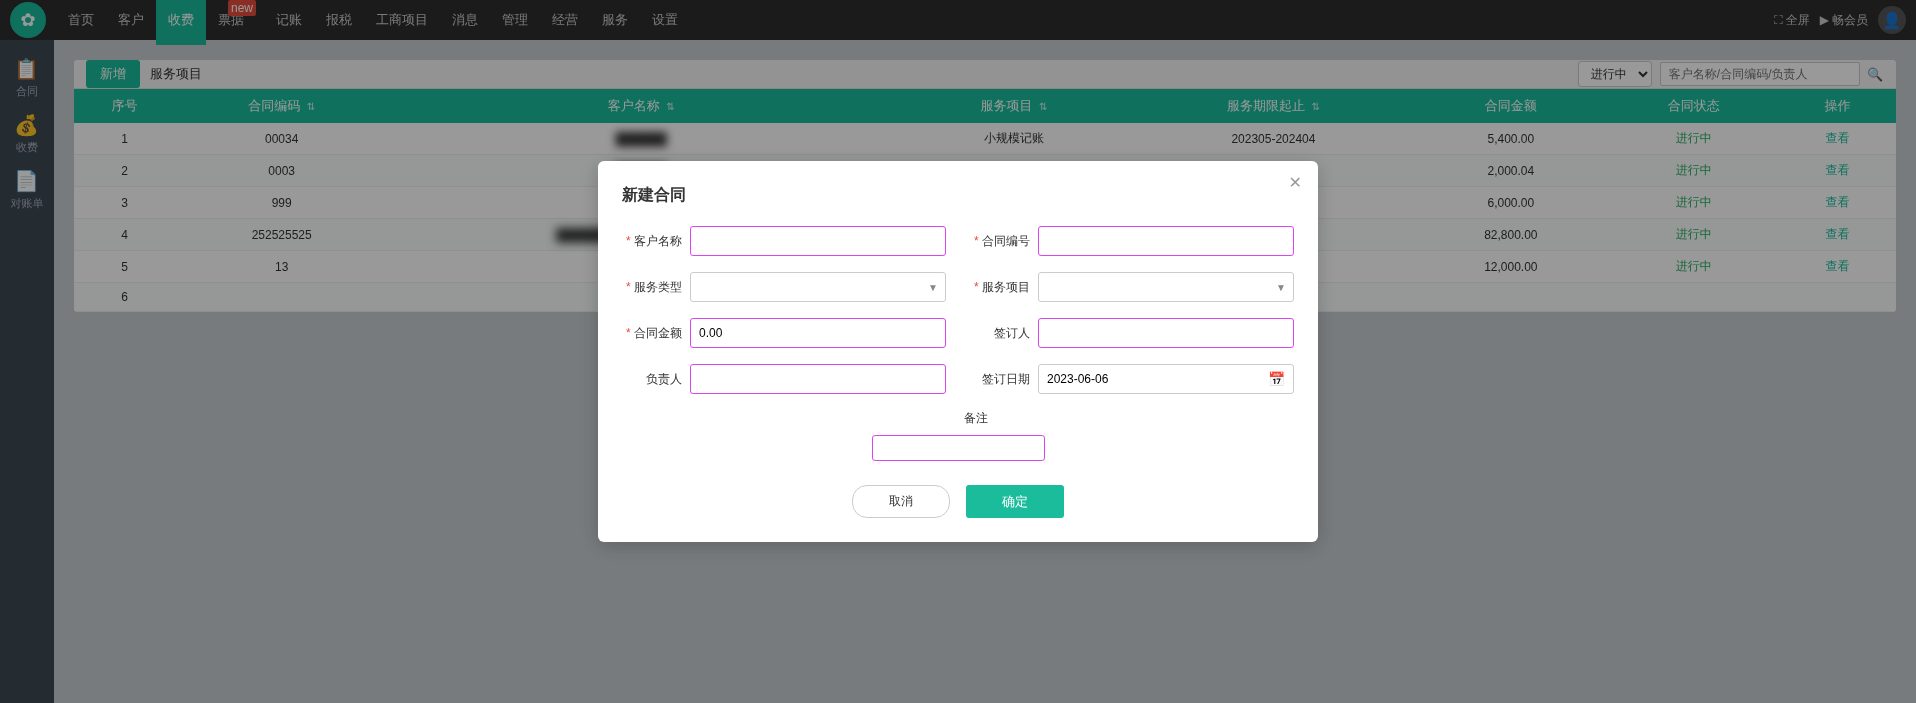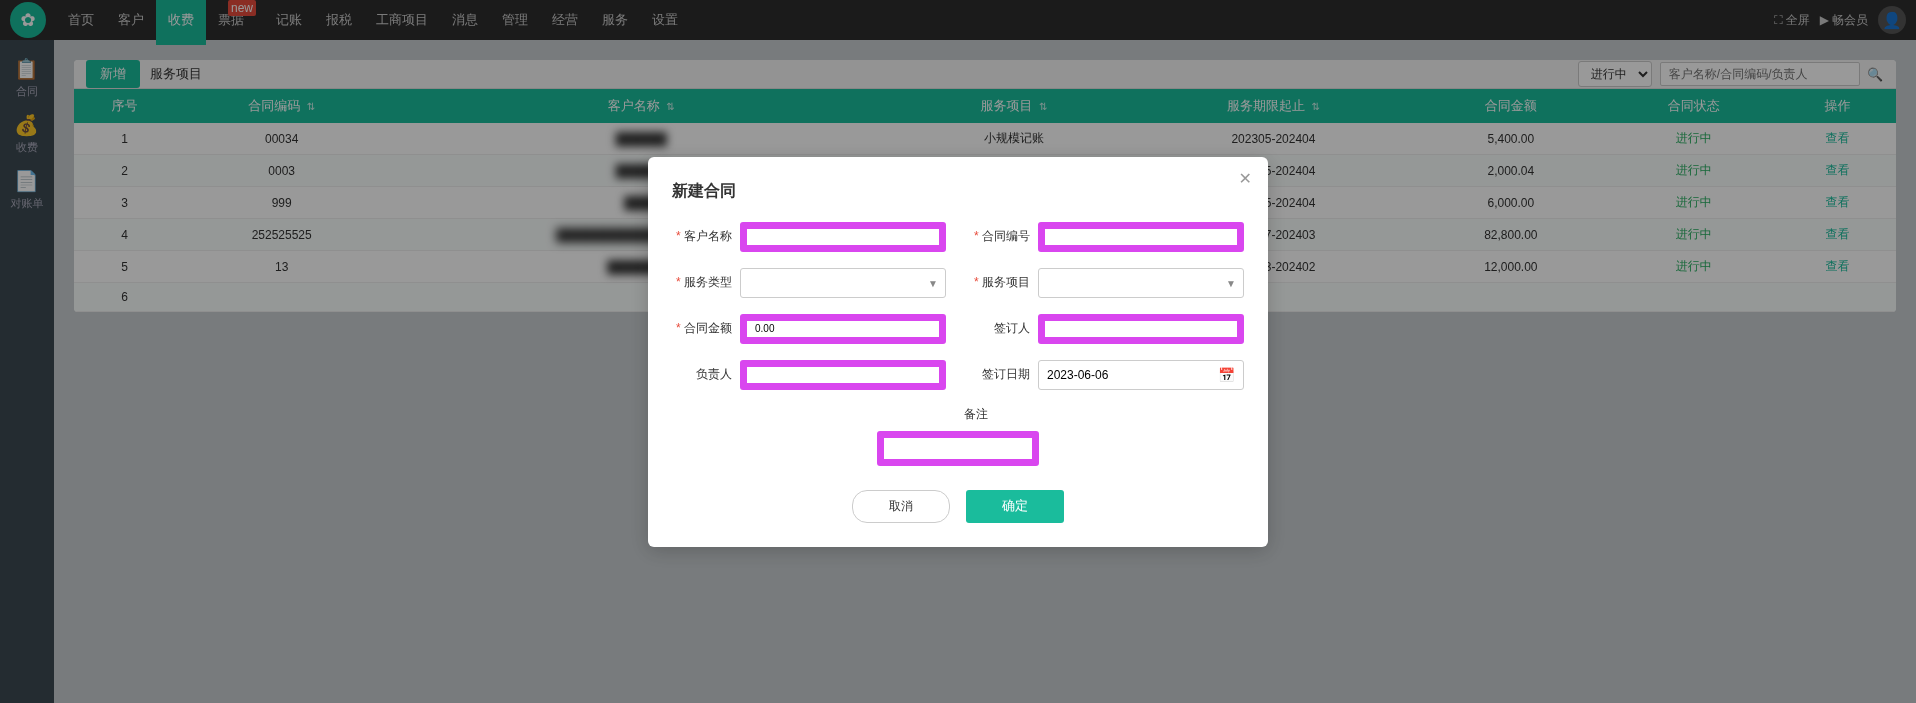--- a/index.html
+++ b/index.html
@@ -221,21 +221,21 @@
       top: 0; left: 0; right: 0; bottom: 0;
       background: rgba(0,0,0,0.4);
       z-index: 200;
       display: flex;
       align-items: center;
       justify-content: center;
     }
     .modal {
       background: white;
       border-radius: 6px;
-      width: 620px;
+      width: 720px;
       padding: 24px;
       position: relative;
       box-shadow: 0 4px 20px rgba(0,0,0,0.2);
     }
     .modal-title {
       font-size: 16px;
       font-weight: bold;
       color: #333;
       margin-bottom: 20px;
     }
@@ -268,24 +268,24 @@
       white-space: nowrap;
       min-width: 60px;
       text-align: right;
     }
     .form-label.required::before {
       content: '* ';
       color: #e74c3c;
     }
     .form-input {
       flex: 1;
-      border: 7px solid #d946ef;
+      border: 1px solid #d946ef;
       border-radius: 3px;
       padding: 5px 8px;
-      font-size: 10px;
+      font-size: 12px;
       height: 30px;
     }
     .form-select-wrap {
       flex: 1;
       position: relative;
     }
     .form-select {
       width: 100%;
       border: 1px solid #ccc;
       border-radius: 3px;

